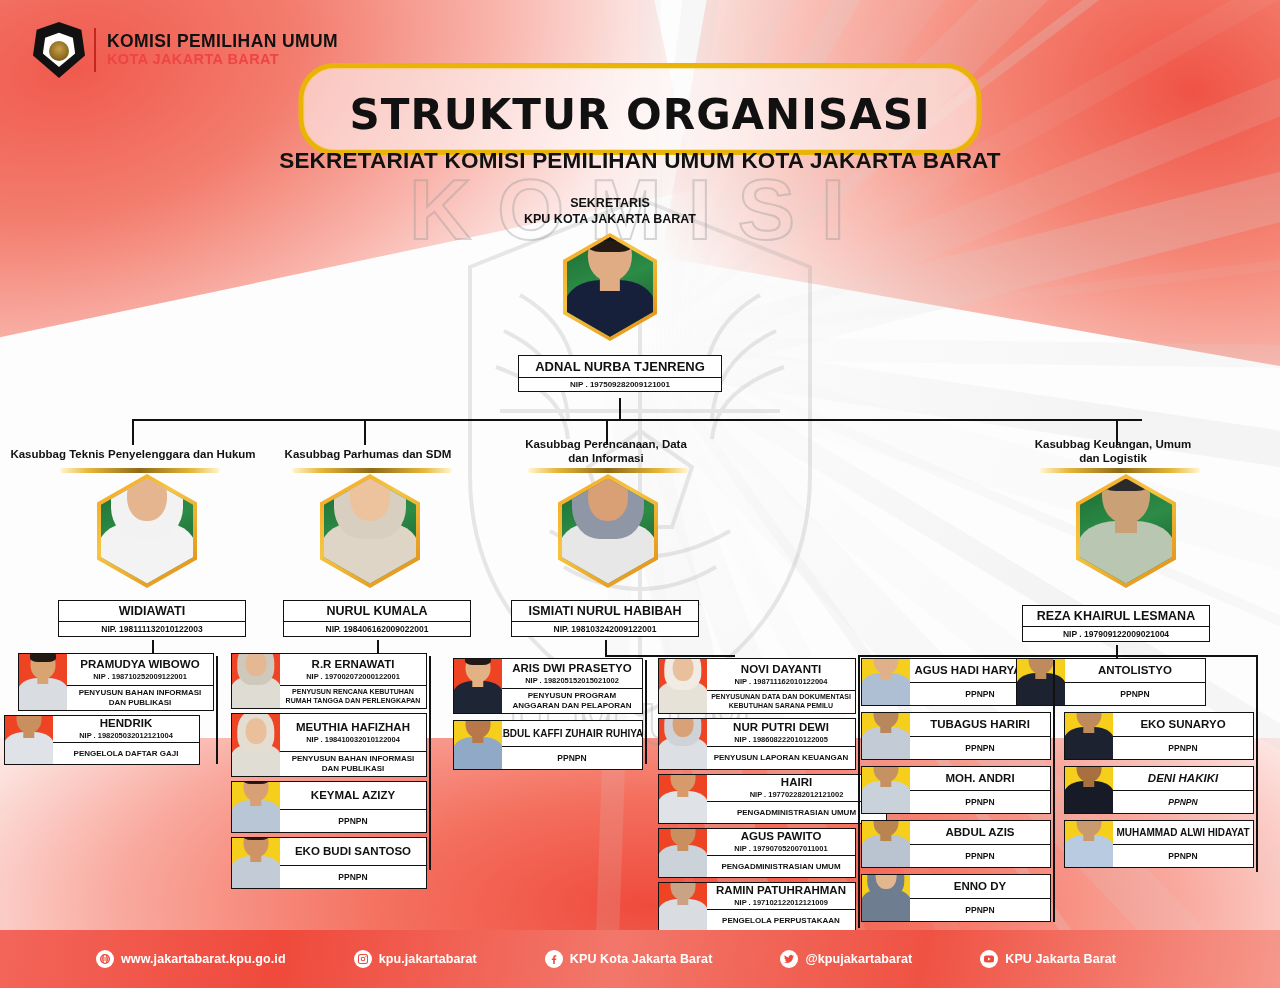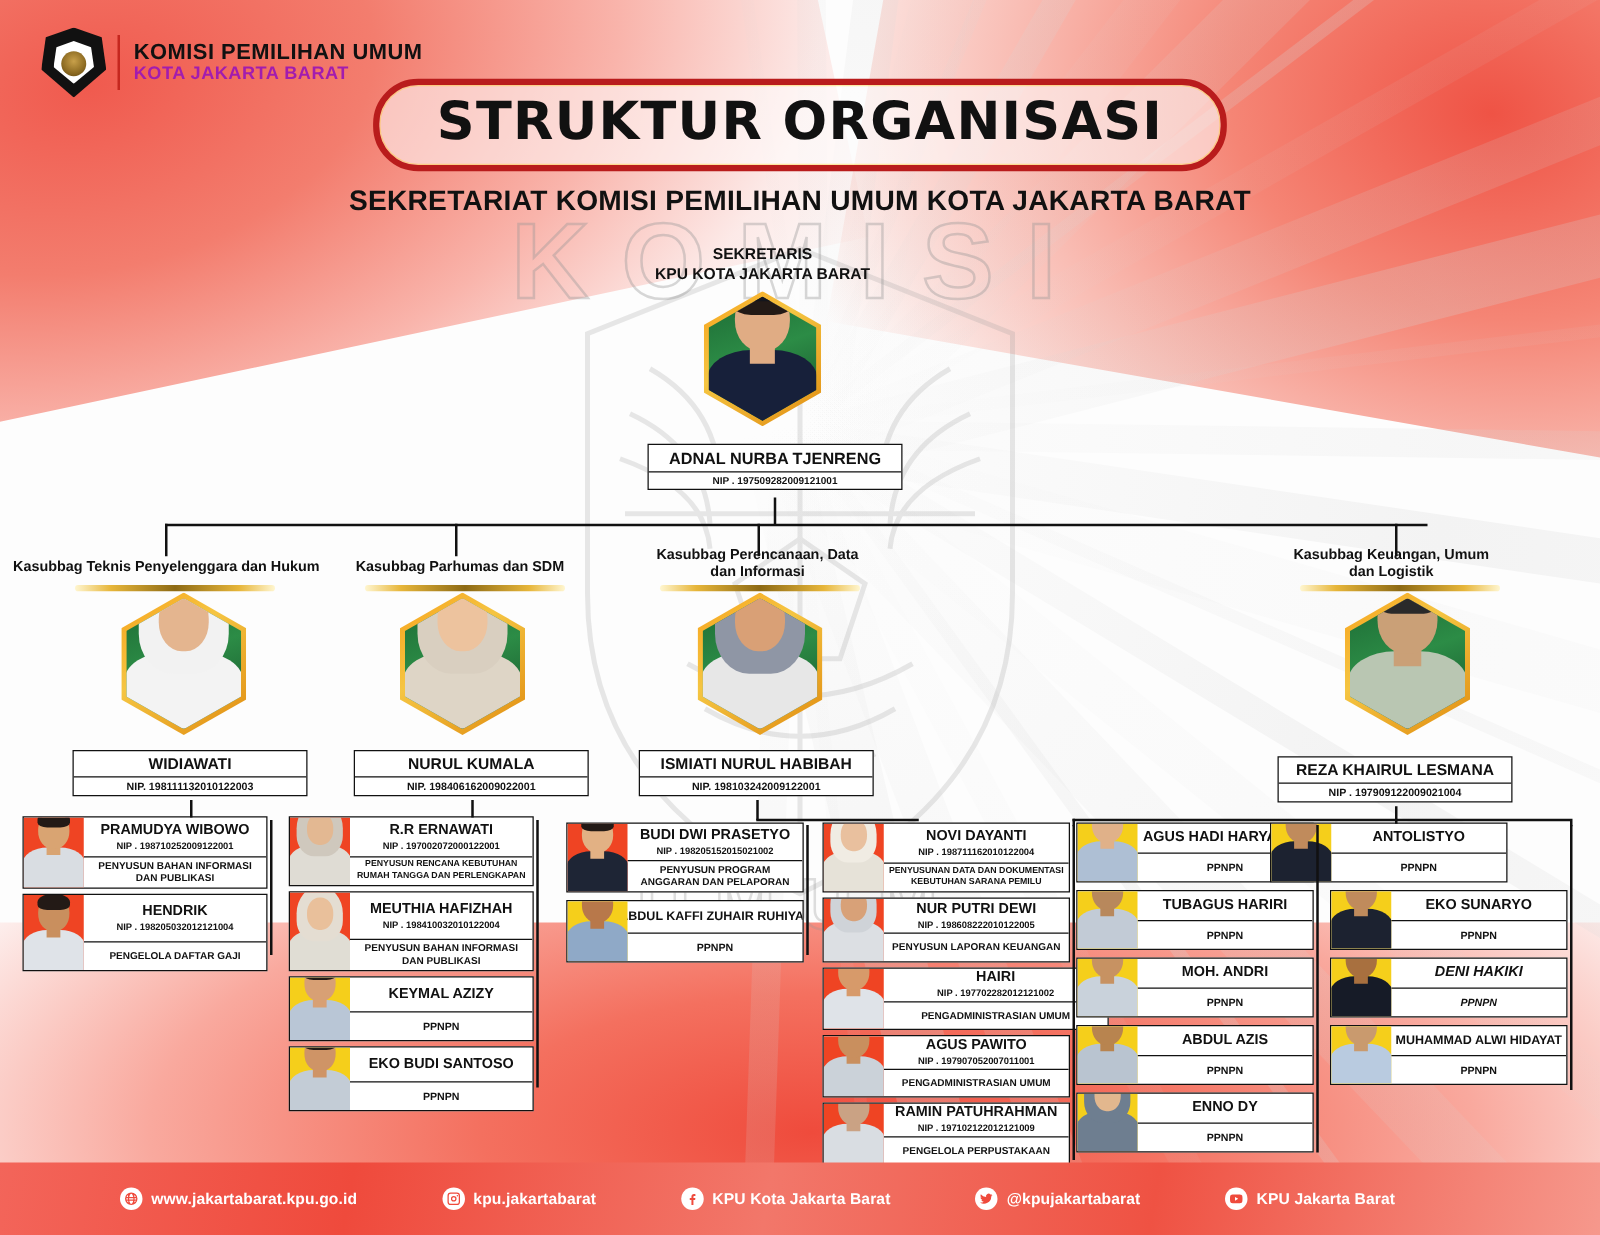--- a/index.html
+++ b/index.html
@@ -60,25 +60,25 @@
     clip-path:polygon(50% 2%, 92% 16%, 99% 60%, 50% 97%, 1% 60%, 8% 16%);
     position:relative;
   }
   .logo-mark .inner::after{
     content:""; position:absolute; left:50%; top:52%; transform:translate(-50%,-50%);
     width:20px; height:20px; border-radius:50%;
     background:radial-gradient(circle at 50% 40%, #c8a04a 0%, #8d6b22 60%, #5e4612 100%);
   }
   .logo-divider { width:2px; height:44px; background:#c5271f; margin:0 11px 0 9px; }
   .logo-text .l1 { font-size:17.5px; font-weight:bold; letter-spacing:.4px; color:#111; line-height:1.12; }
-  .logo-text .l2 { font-size:14.5px; font-weight:bold; letter-spacing:.4px; color:#a21caf; line-height:1.2; }
+  .logo-text .l2 { font-size:14.5px; font-weight:bold; letter-spacing:.4px; color:#ef4444; line-height:1.2; }
 
   #title-pill {
     position:absolute; left:50%; transform:translateX(-50%); top:63px; z-index:6;
-    padding:4px 46px 11px; border:5px solid #b91c1c; border-radius:36px;
+    padding:22px 46px 11px; border:5px solid #eab308; border-radius:36px;
     background:rgba(255,255,255,.55);
     box-shadow:0 0 0 1px rgba(255,200,0,.35) inset;
   }
   #title-pill h1 {
     font-size:42px; font-weight:bold; letter-spacing:1px; color:#111;
     font-family:"DejaVu Sans", sans-serif; white-space:nowrap;
   }
   #subtitle {
     position:absolute; left:0; right:0; top:148px; text-align:center; z-index:6;
     font-size:22.5px; font-weight:bold; letter-spacing:.2px; color:#111;
@@ -346,21 +346,21 @@
         </div>
       </div>
       <div class="info">
         <div class="nrow">
           <div class="nm">PRAMUDYA WIBOWO</div>
           <div class="nip">NIP . 198710252009122001</div>
         </div>
         <div class="pos">PENYUSUN BAHAN INFORMASI DAN PUBLIKASI</div>
       </div>
     </div>
-    <div class="card" style="left: 18px; top: 715px; width: 196px; height: 62px;">
+    <div class="card" style="left: 4px; top: 715px; width: 196px; height: 50px;">
       <div class="photo red">
         <div class="person">
           <div class="body" style="width: 49.92px; height: 32.24px; bottom: 0px; background: rgb(223, 227, 232);"></div>
           <div style="position: absolute; left: 50%; transform: translateX(-50%); width: 11.44px; height: 10.4px; bottom: 26px; background: rgb(201, 143, 94);"></div>
           <div class="head" style="width: 24.96px; height: 30.16px; bottom: 31.2px; background: rgb(201, 143, 94);"></div>
           <div style="position: absolute; left: 50%; transform: translateX(-50%); width: 26px; height: 13.52px; bottom: 47.84px; background: rgb(35, 26, 22); border-radius: 50% 50% 30% 30%;"></div>
         </div>
       </div>
       <div class="info">
         <div class="nrow">
@@ -440,21 +440,21 @@
       <div class="photo red">
         <div class="person">
           <div class="body" style="width: 49.92px; height: 32.24px; bottom: 0px; background: rgb(30, 37, 53);"></div>
           <div style="position: absolute; left: 50%; transform: translateX(-50%); width: 11.44px; height: 10.4px; bottom: 26px; background: rgb(226, 177, 132);"></div>
           <div class="head" style="width: 24.96px; height: 30.16px; bottom: 31.2px; background: rgb(226, 177, 132);"></div>
           <div style="position: absolute; left: 50%; transform: translateX(-50%); width: 26px; height: 13.52px; bottom: 47.84px; background: rgb(35, 26, 22); border-radius: 50% 50% 30% 30%;"></div>
         </div>
       </div>
       <div class="info">
         <div class="nrow">
-          <div class="nm">BUDI DWI PRASETYO</div>
+          <div class="nm">ARIS DWI PRASETYO</div>
           <div class="nip">NIP . 198205152015021002</div>
         </div>
         <div class="pos">PENYUSUN PROGRAM ANGGARAN DAN PELAPORAN</div>
       </div>
     </div>
     <div class="card" style="left: 453px; top: 720px; width: 190px; height: 50px;">
       <div class="photo yellow">
         <div class="person">
           <div class="body" style="width: 49.92px; height: 32.24px; bottom: 0px; background: rgb(143, 169, 199);"></div>
           <div style="position: absolute; left: 50%; transform: translateX(-50%); width: 11.44px; height: 10.4px; bottom: 26px; background: rgb(184, 120, 74);"></div>

